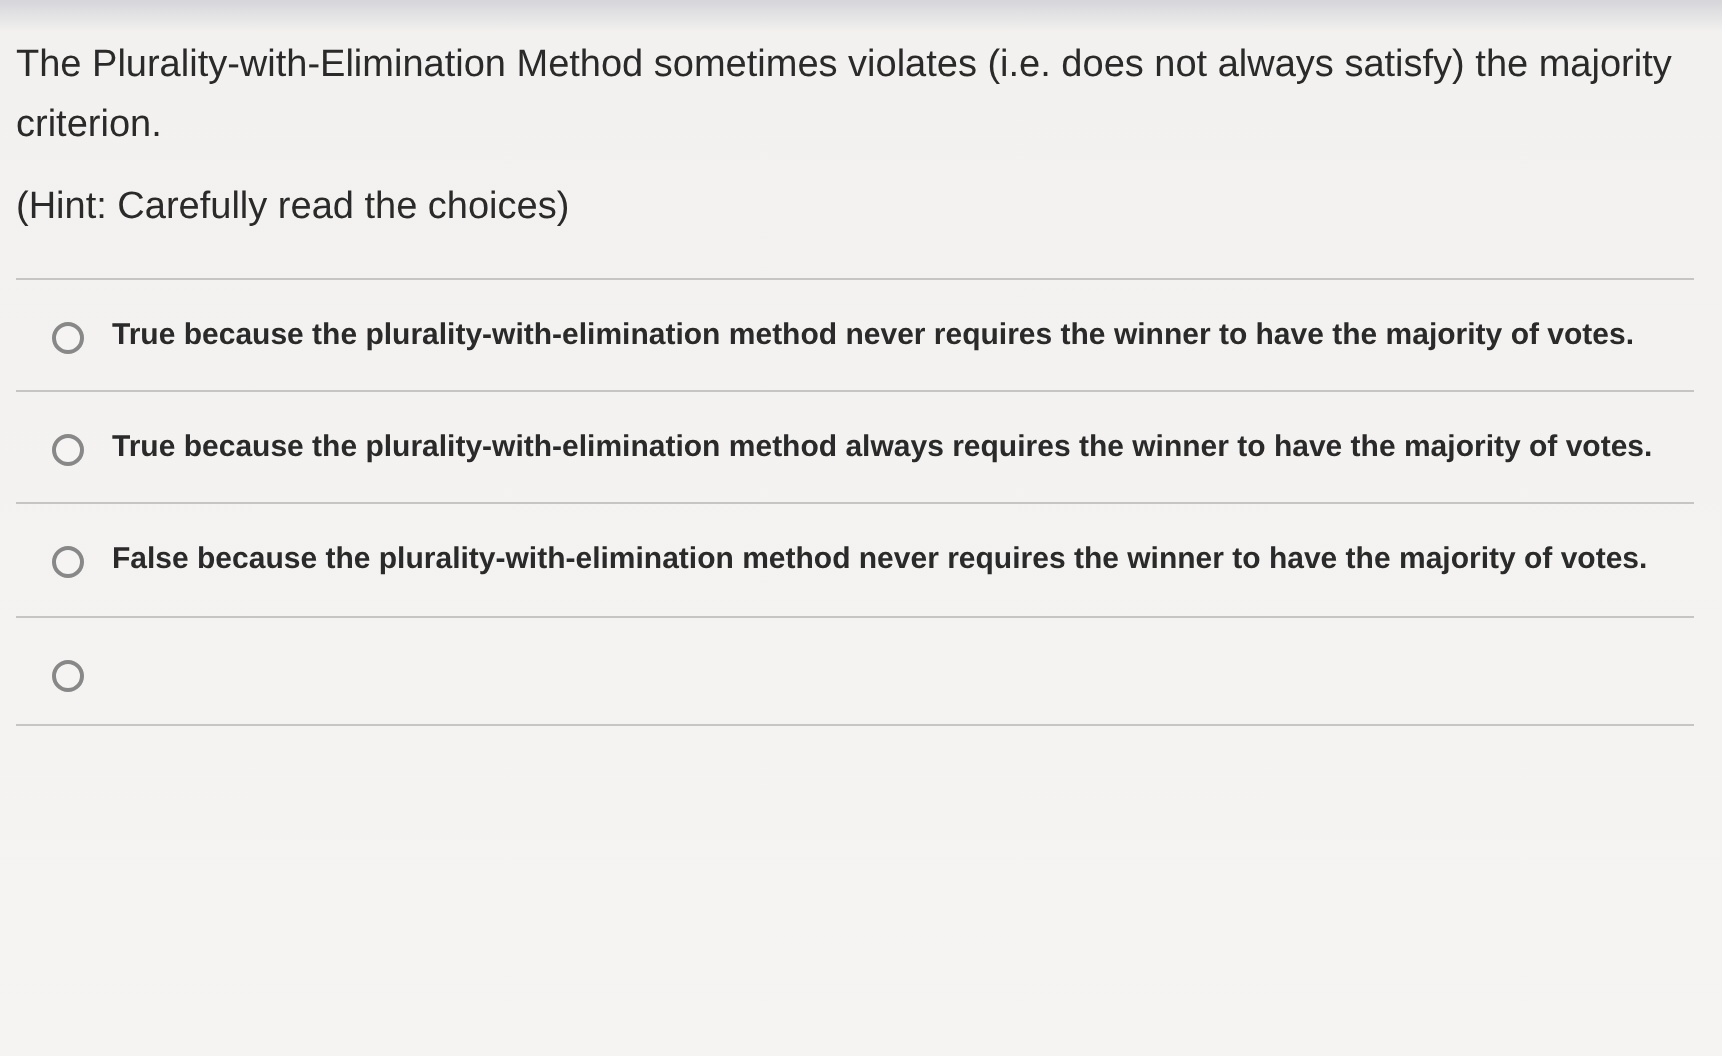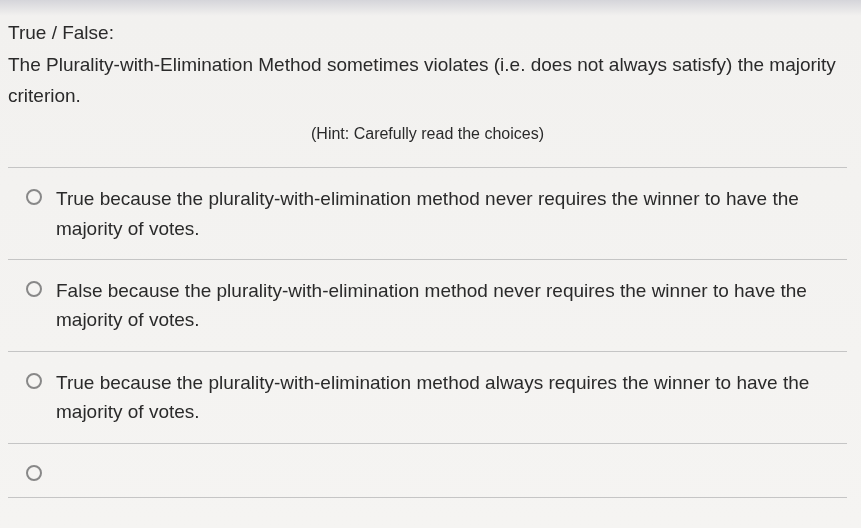--- a/index.html
+++ b/index.html
@@ -28,24 +28,23 @@
     line-height: 1.6;
     color: #2a2a2a;
     font-weight: 400;
     margin-bottom: 14px;
   }
   .question-heading {
     display: block;
     margin-bottom: 2px;
   }
   .hint {
-    font-size: 16px;
+    font-size: 19px;
     color: #2a2a2a;
     margin-bottom: 24px;
-    text-align: center;
   }
   .choices {
     border-top: 1px solid #c5c5c5;
   }
   .choice {
     display: flex;
     align-items: flex-start;
     padding: 16px 6px 16px 18px;
     border-bottom: 1px solid #c5c5c5;
     cursor: pointer;
@@ -54,54 +53,54 @@
     flex: 0 0 auto;
     width: 16px;
     height: 16px;
     border: 2px solid #888;
     border-radius: 50%;
     margin-top: 5px;
     margin-right: 14px;
     background: #f5f4f2;
   }
   .choice-text {
-    font-size: 19px;
+    font-size: 15px;
     line-height: 1.55;
     color: #2a2a2a;
     padding-right: 10px;
+    font-weight: bold;
   }
 </style>
 </head>
 <body>
 
 <div class="page-bg">
   <div class="question-container">
 
     <div class="question-text">
-      <span class="question-heading">True / False:</span>
       <span>The Plurality-with-Elimination Method sometimes violates (i.e. does not always satisfy) the majority criterion.</span>
     </div>
 
     <div class="hint">(Hint:  Carefully read the choices)</div>
 
     <div class="choices">
 
       <label class="choice">
         <span class="radio"></span>
         <span class="choice-text">True because the plurality-with-elimination method never requires the winner to have the majority of votes.</span>
       </label>
 
       <label class="choice">
         <span class="radio"></span>
-        <span class="choice-text">False because the plurality-with-elimination method never requires the winner to have the majority of votes.</span>
+        <span class="choice-text">True because the plurality-with-elimination method always requires the winner to have the majority of votes.</span>
       </label>
 
       <label class="choice">
         <span class="radio"></span>
-        <span class="choice-text">True because the plurality-with-elimination method always requires the winner to have the majority of votes.</span>
+        <span class="choice-text">False because the plurality-with-elimination method never requires the winner to have the majority of votes.</span>
       </label>
 
       <label class="choice">
         <span class="radio"></span>
       </label>
 
     </div>
   </div>
 </div>
 

